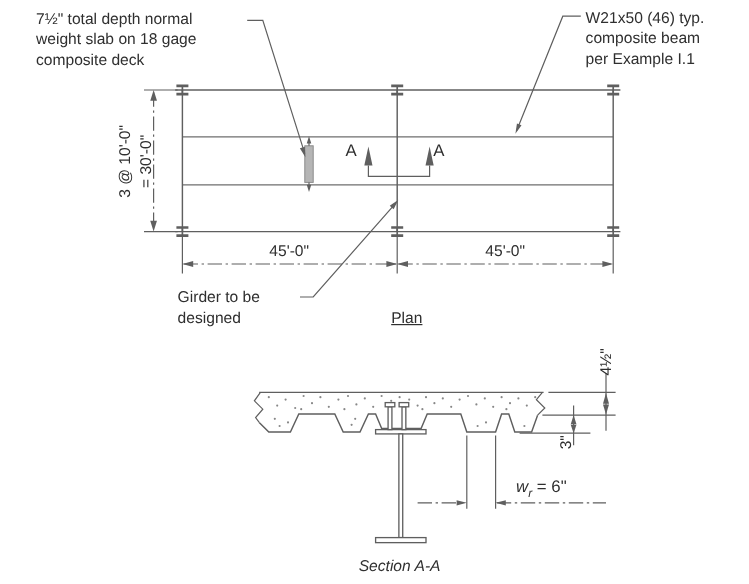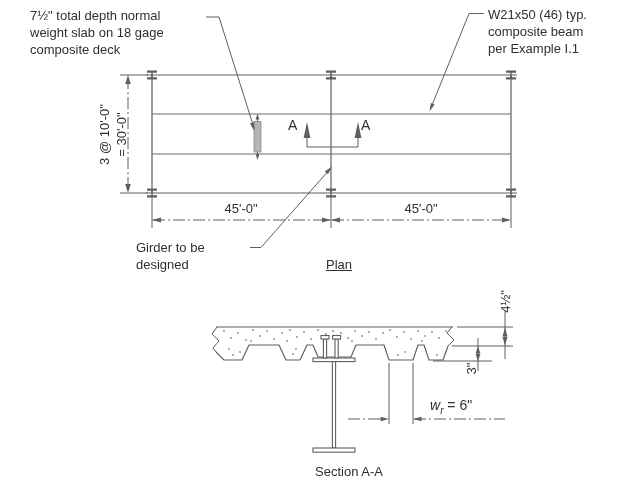--- a/index.html
+++ b/index.html
@@ -204,24 +204,24 @@
 
   <div class="lbl ctr rot" style="left:64px;top:126px;width:80px;">3 @ 10'-0"</div>
   <div class="lbl ctr rot" style="left:81px;top:126px;width:80px;">= 30'-0"</div>
 
   <div class="lbl ctr" style="left:201px;top:200px;width:80px;">45'-0"</div>
   <div class="lbl ctr" style="left:381px;top:200px;width:80px;">45'-0"</div>
 
   <div class="lbl amark" style="left:288px;top:117px;">A</div>
   <div class="lbl amark" style="left:361px;top:117px;">A</div>
 
-  <div class="lbl" style="left:136px;top:239px;width:110px;">Girder to be
+  <div class="lbl" style="left:148px;top:239px;width:110px;">Girder to be
 designed</div>
 
   <div class="lbl ctr" style="left:299px;top:256px;width:80px;text-decoration:underline;">Plan</div>
 
   <div class="lbl ctr rot" style="left:475px;top:293px;width:60px;">4½"</div>
   <div class="lbl ctr rot" style="left:451px;top:360px;width:40px;">3"</div>
 
   <div class="lbl wr" style="left:430px;top:397px;width:80px;"><i>w</i><sub>r</sub><span> = 6"</span></div>
 
-  <div class="lbl ctr" style="left:288px;top:463px;width:122px;">Section A-A</div>
+  <div class="lbl ctr" style="left:272px;top:463px;width:122px;font-style:italic;">Section A-A</div>
 </div>
 
 </body></html>

